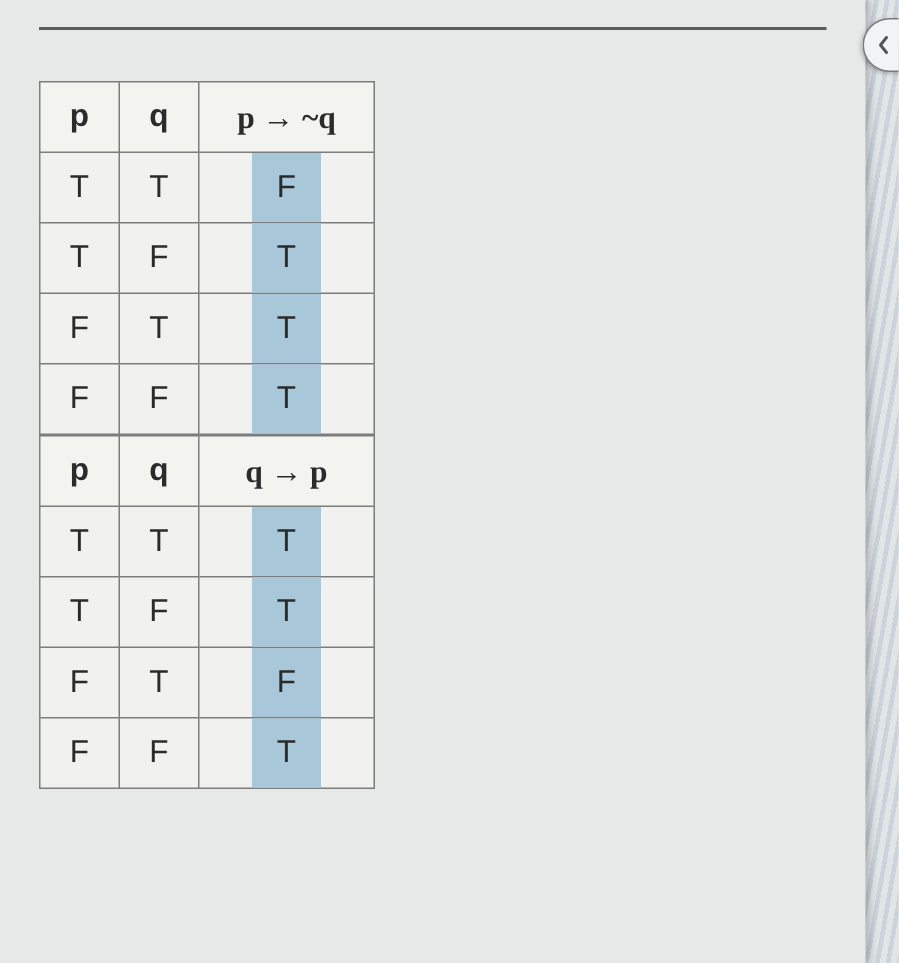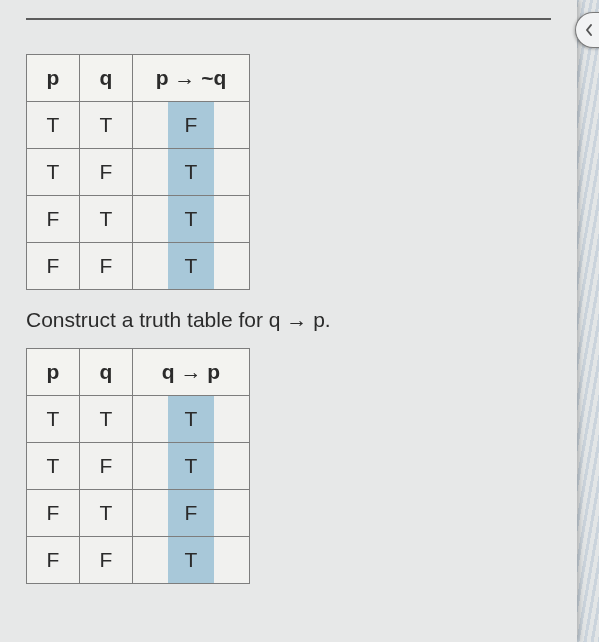--- a/index.html
+++ b/index.html
@@ -79,21 +79,21 @@
     position: relative;
     z-index: 1;
     display: block;
   }
   .instr {
     font-size: 21px;
     color: #2b2b2b;
     margin: 18px 0 16px 0;
   }
   .arrow {
-    font-family: Liberation Sans, sans-serif;
+    font-family: Liberation Serif, serif;
   }
   .edge-btn {
     position: absolute;
     right: -2px;
     top: 12px;
     width: 26px;
     height: 36px;
     background: #f2f3f4;
     border: 1.5px solid #7a7a7a;
     border-right: none;
@@ -148,21 +148,20 @@
       <td>F</td>
       <td>F</td>
       <td class="hl-cell">
             <span class="stripe"></span>
             <span class="val">T</span>
           </td>
     </tr>
   </tbody>
     </table>
 
-  <div class="instr arrow">Construct a truth table for q → p.</div>
 
   <table class="truth">
     <tbody>
         <tr>
       <th class="col-narrow">p</th>
       <th class="col-narrow">q</th>
       <th class="col-wide arrow">q → p</th>
     </tr>
     <tr>
       <td>T</td>

